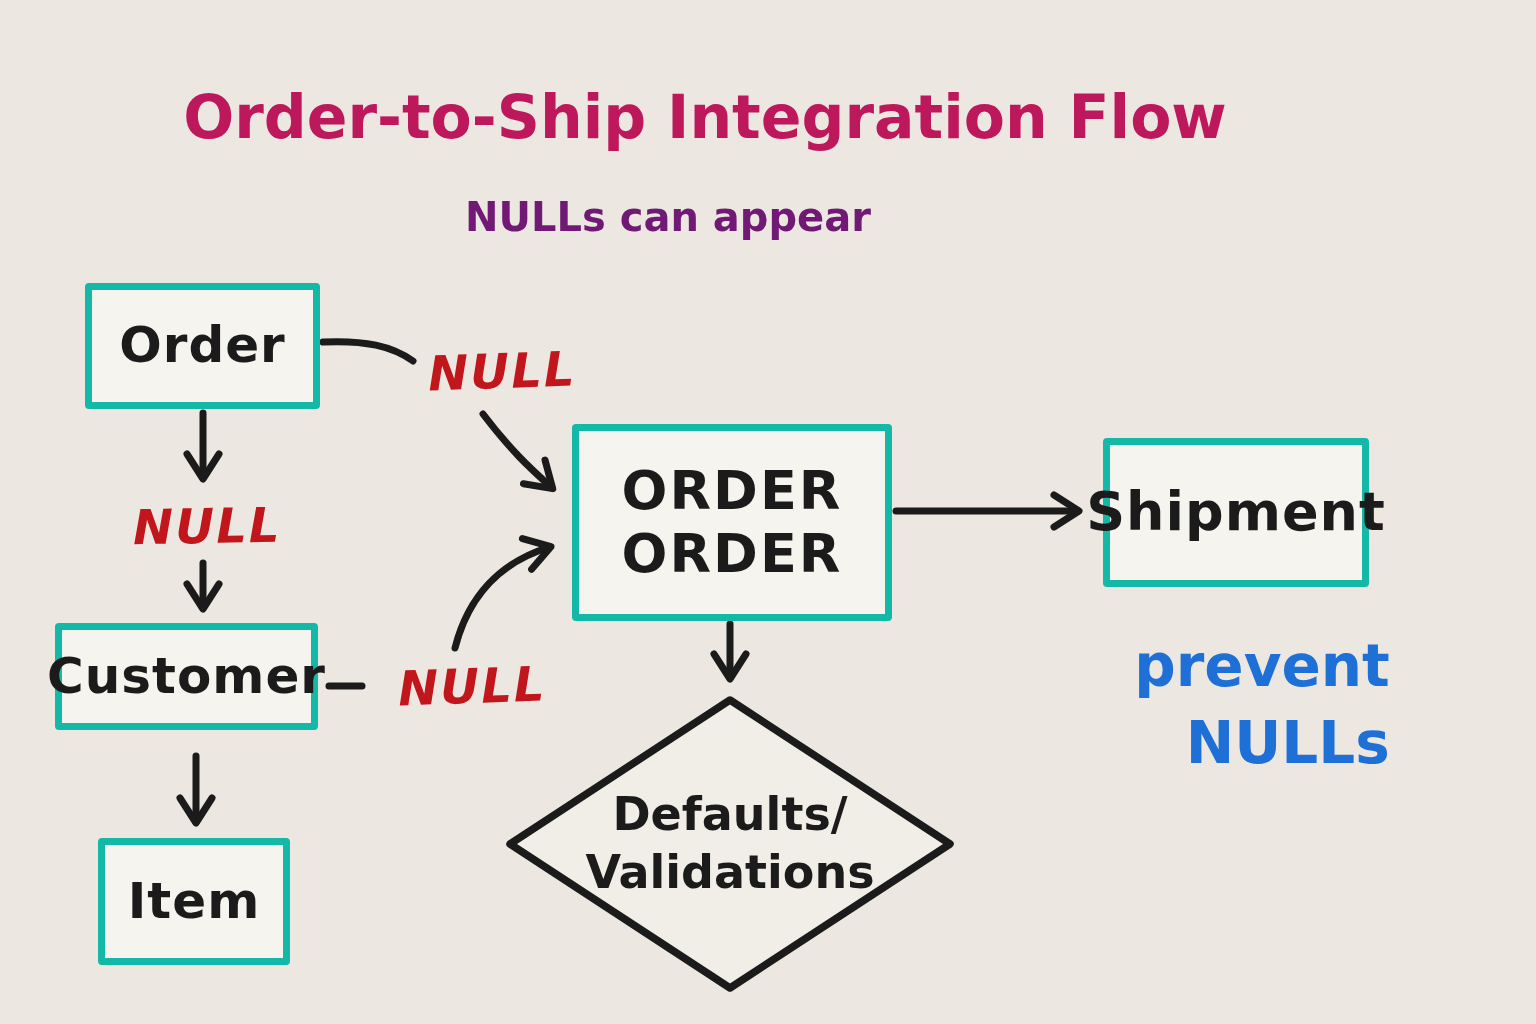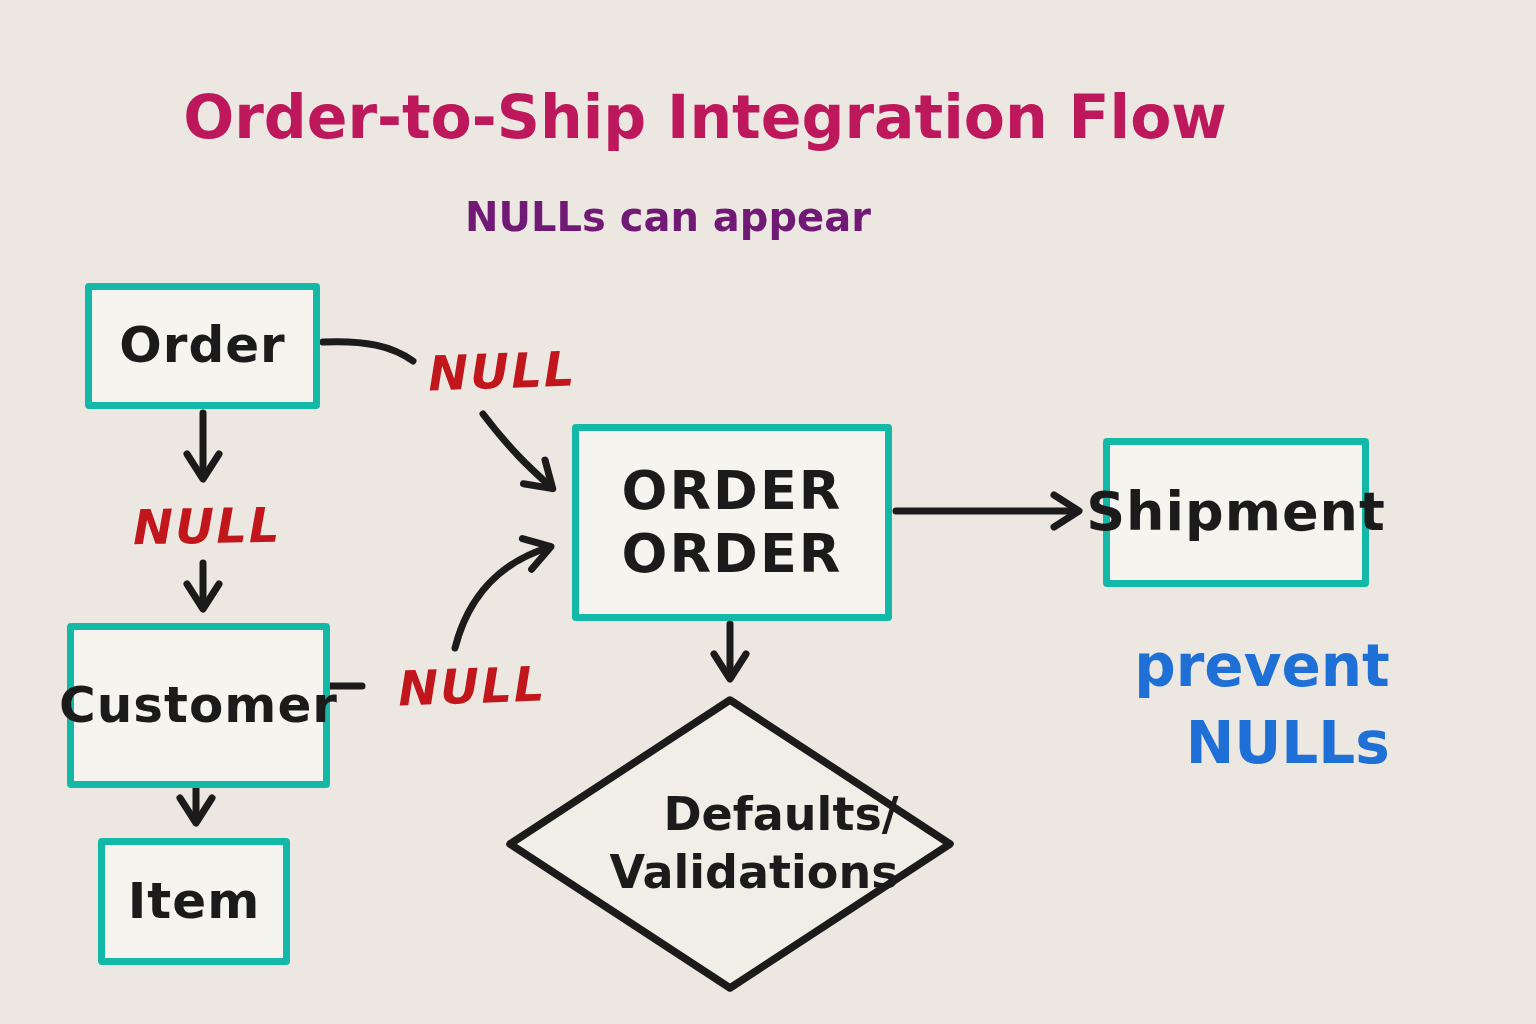--- a/index.html
+++ b/index.html
@@ -47,38 +47,37 @@
     justify-content: center;
     text-align: center;
   }
   .node .lbl {
     font-size: 50px;
     font-weight: 600;
     line-height: 1.15;
     letter-spacing: 1px;
   }
   #order-box    { left: 85px;  top: 283px; width: 235px; height: 126px; }
-  #customer-box { left: 67px;  top: 623px; width: 263px; height: 165px; }
+  #customer-box { left: 55px;  top: 623px; width: 263px; height: 107px; }
   #item-box     { left: 98px;  top: 838px; width: 192px; height: 127px; }
   #order-entry-box { left: 572px; top: 424px; width: 320px; height: 197px; }
   #order-entry-box .lbl { font-size: 54px; letter-spacing: 2px; }
   #shipment-box { left: 1103px; top: 438px; width: 266px; height: 149px; }
   #shipment-box .lbl { font-size: 54px; }
 
   .diamond-label {
     position: absolute;
     left: 730px;
     top: 843px;
     transform: translate(-50%, -50%);
-    text-align: right;
+    text-align: center;
     font-size: 46px;
     font-weight: 600;
     line-height: 1.25;
     white-space: nowrap;
-    margin-left: 24px;
   }
   .null-label {
     position: absolute;
     font-size: 48px;
     font-weight: bold;
     font-style: italic;
     letter-spacing: 2px;
     color: #c1161c;
     white-space: nowrap;
   }

